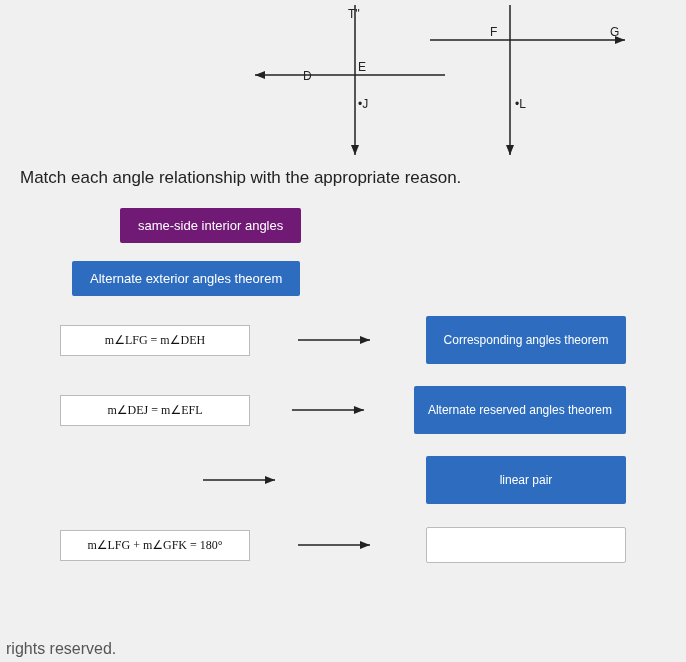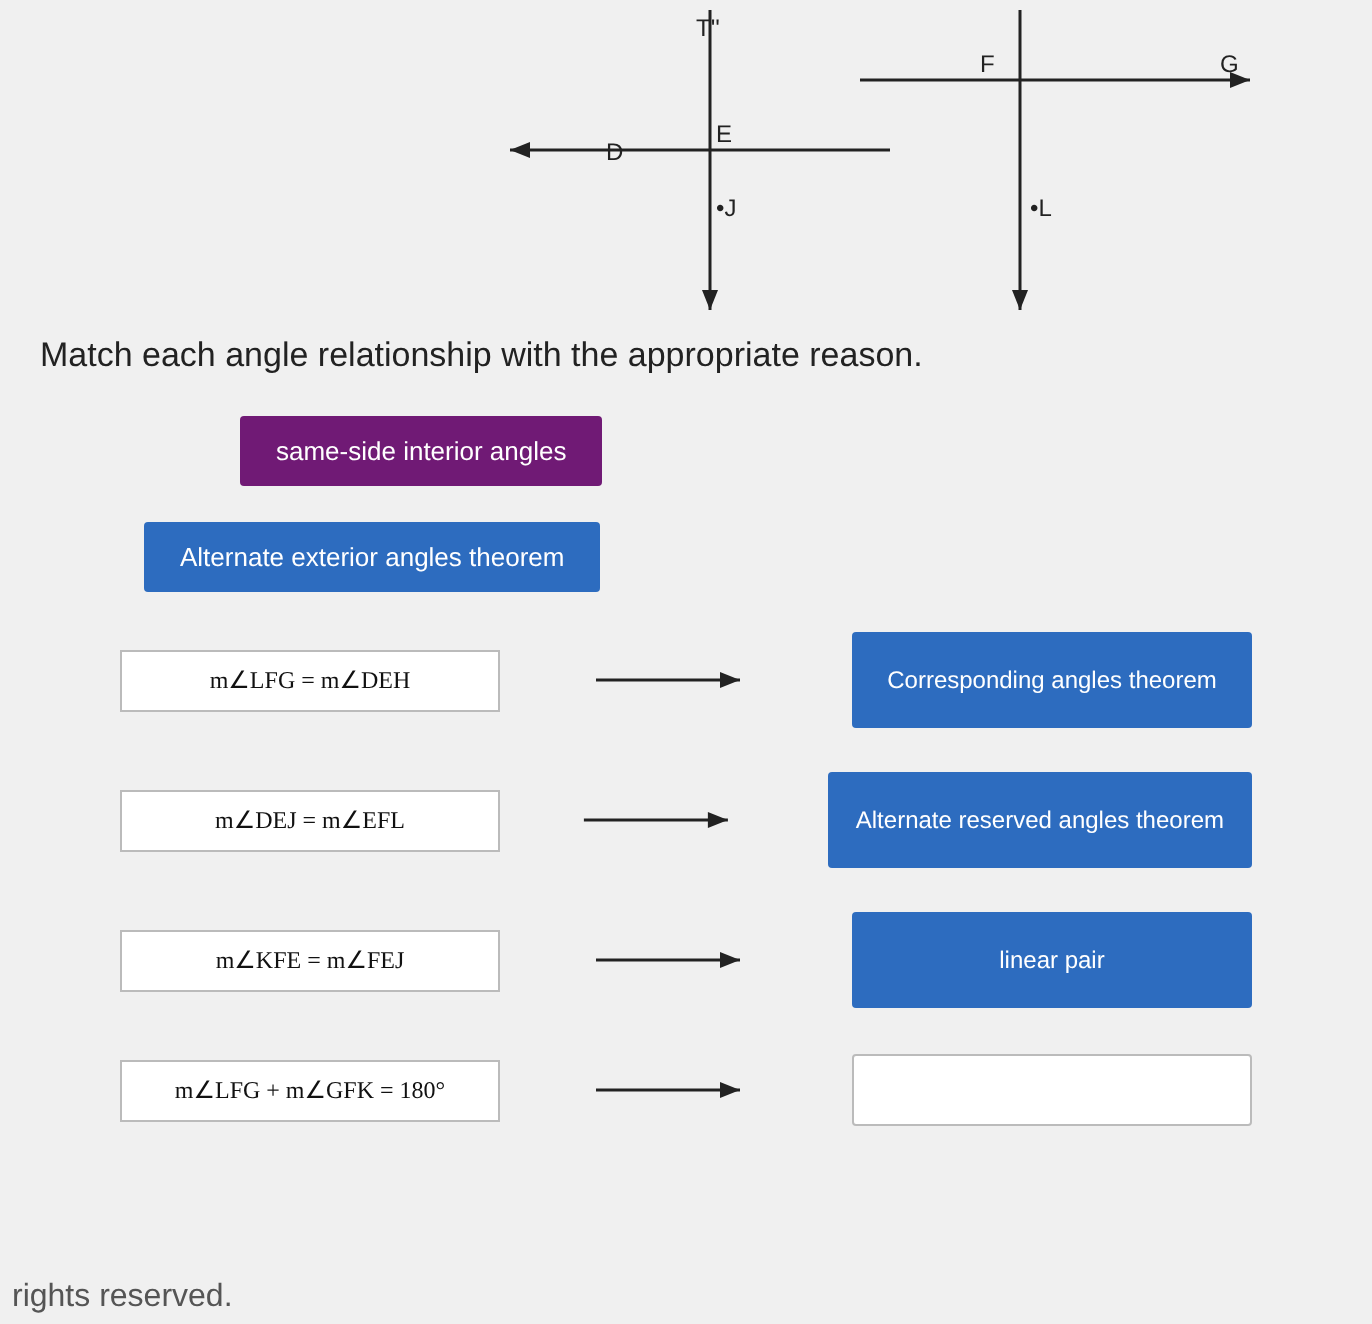--- a/index.html
+++ b/index.html
@@ -212,23 +212,20 @@
       <div class="match-arrow">
         <svg viewBox="0 0 80 16" xmlns="http://www.w3.org/2000/svg">
           <line x1="0" y1="8" x2="72" y2="8" stroke="#222" stroke-width="1.5"></line>
           <polygon points="72,8 62,4 62,12" fill="#222"></polygon>
         </svg>
       </div>
       <div class="match-right filled">Alternate reserved angles theorem</div>
     </div>
 
     <div class="match-row">
-      <div class="match-left">
-        <span class="math-text">m∠KFE = m∠FEJ</span>
-      </div>
       <div class="match-arrow">
         <svg viewBox="0 0 80 16" xmlns="http://www.w3.org/2000/svg">
           <line x1="0" y1="8" x2="72" y2="8" stroke="#222" stroke-width="1.5"></line>
           <polygon points="72,8 62,4 62,12" fill="#222"></polygon>
         </svg>
       </div>
       <div class="match-right filled">linear pair</div>
     </div>
 
     <div class="match-row">

